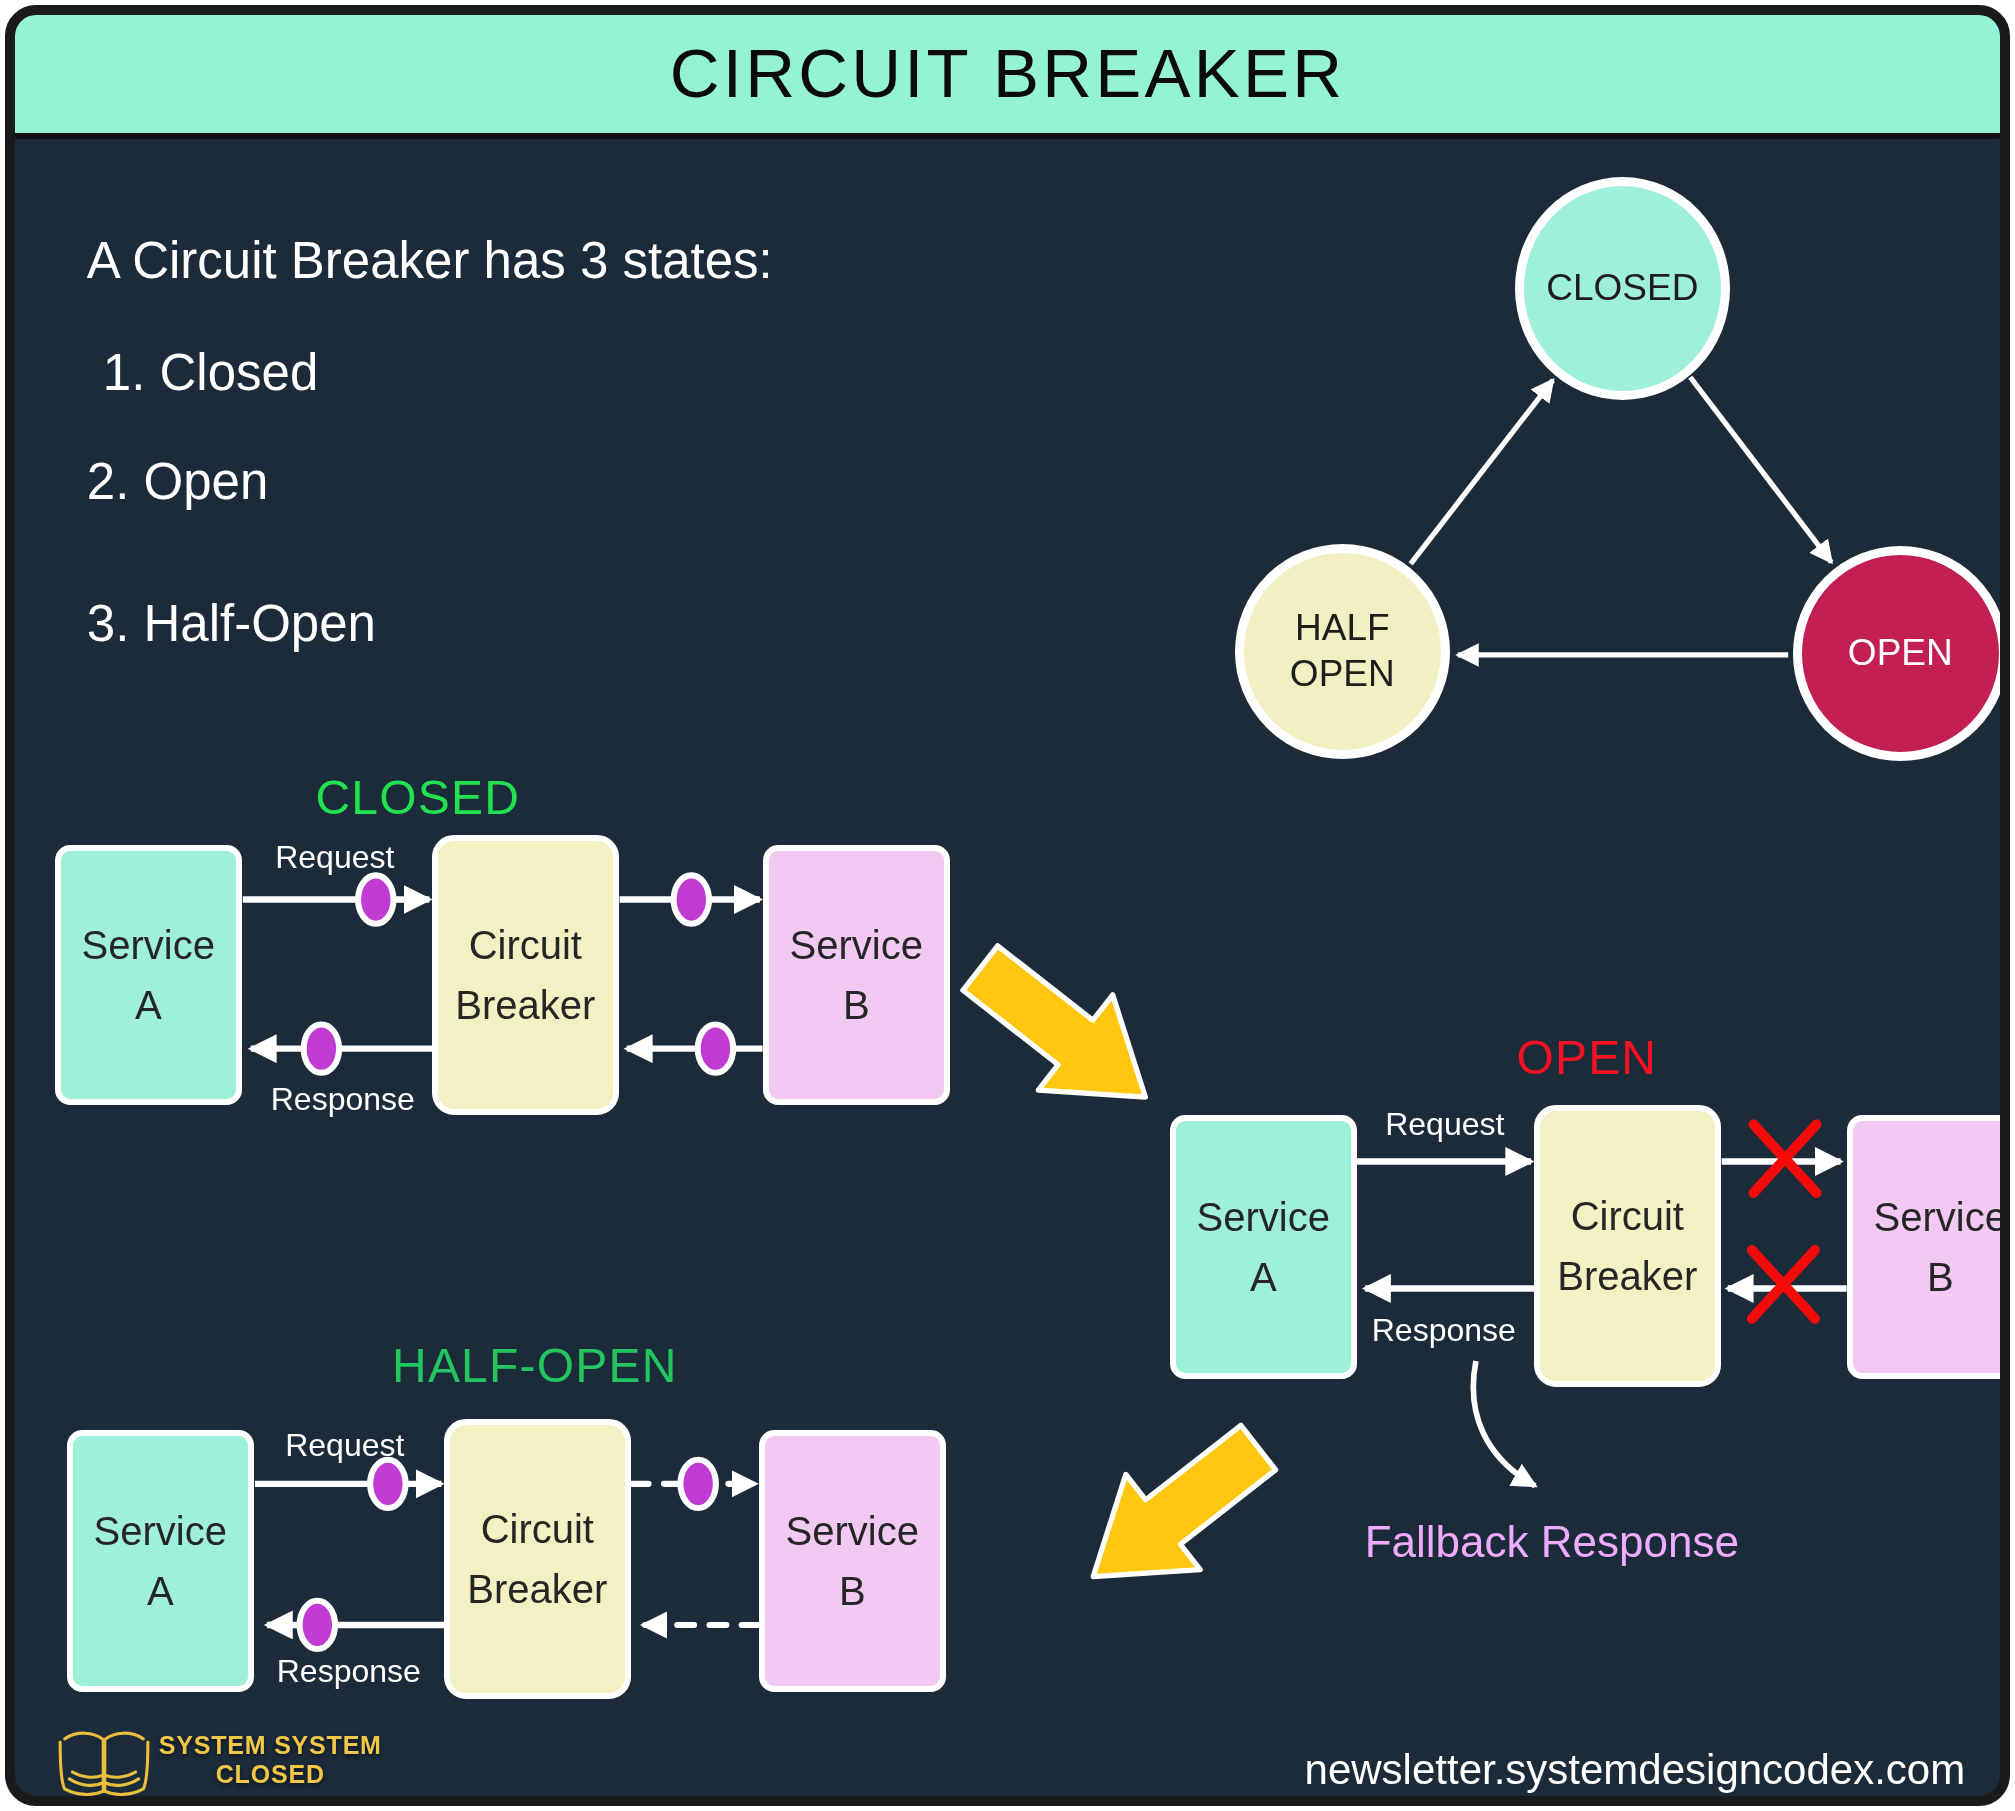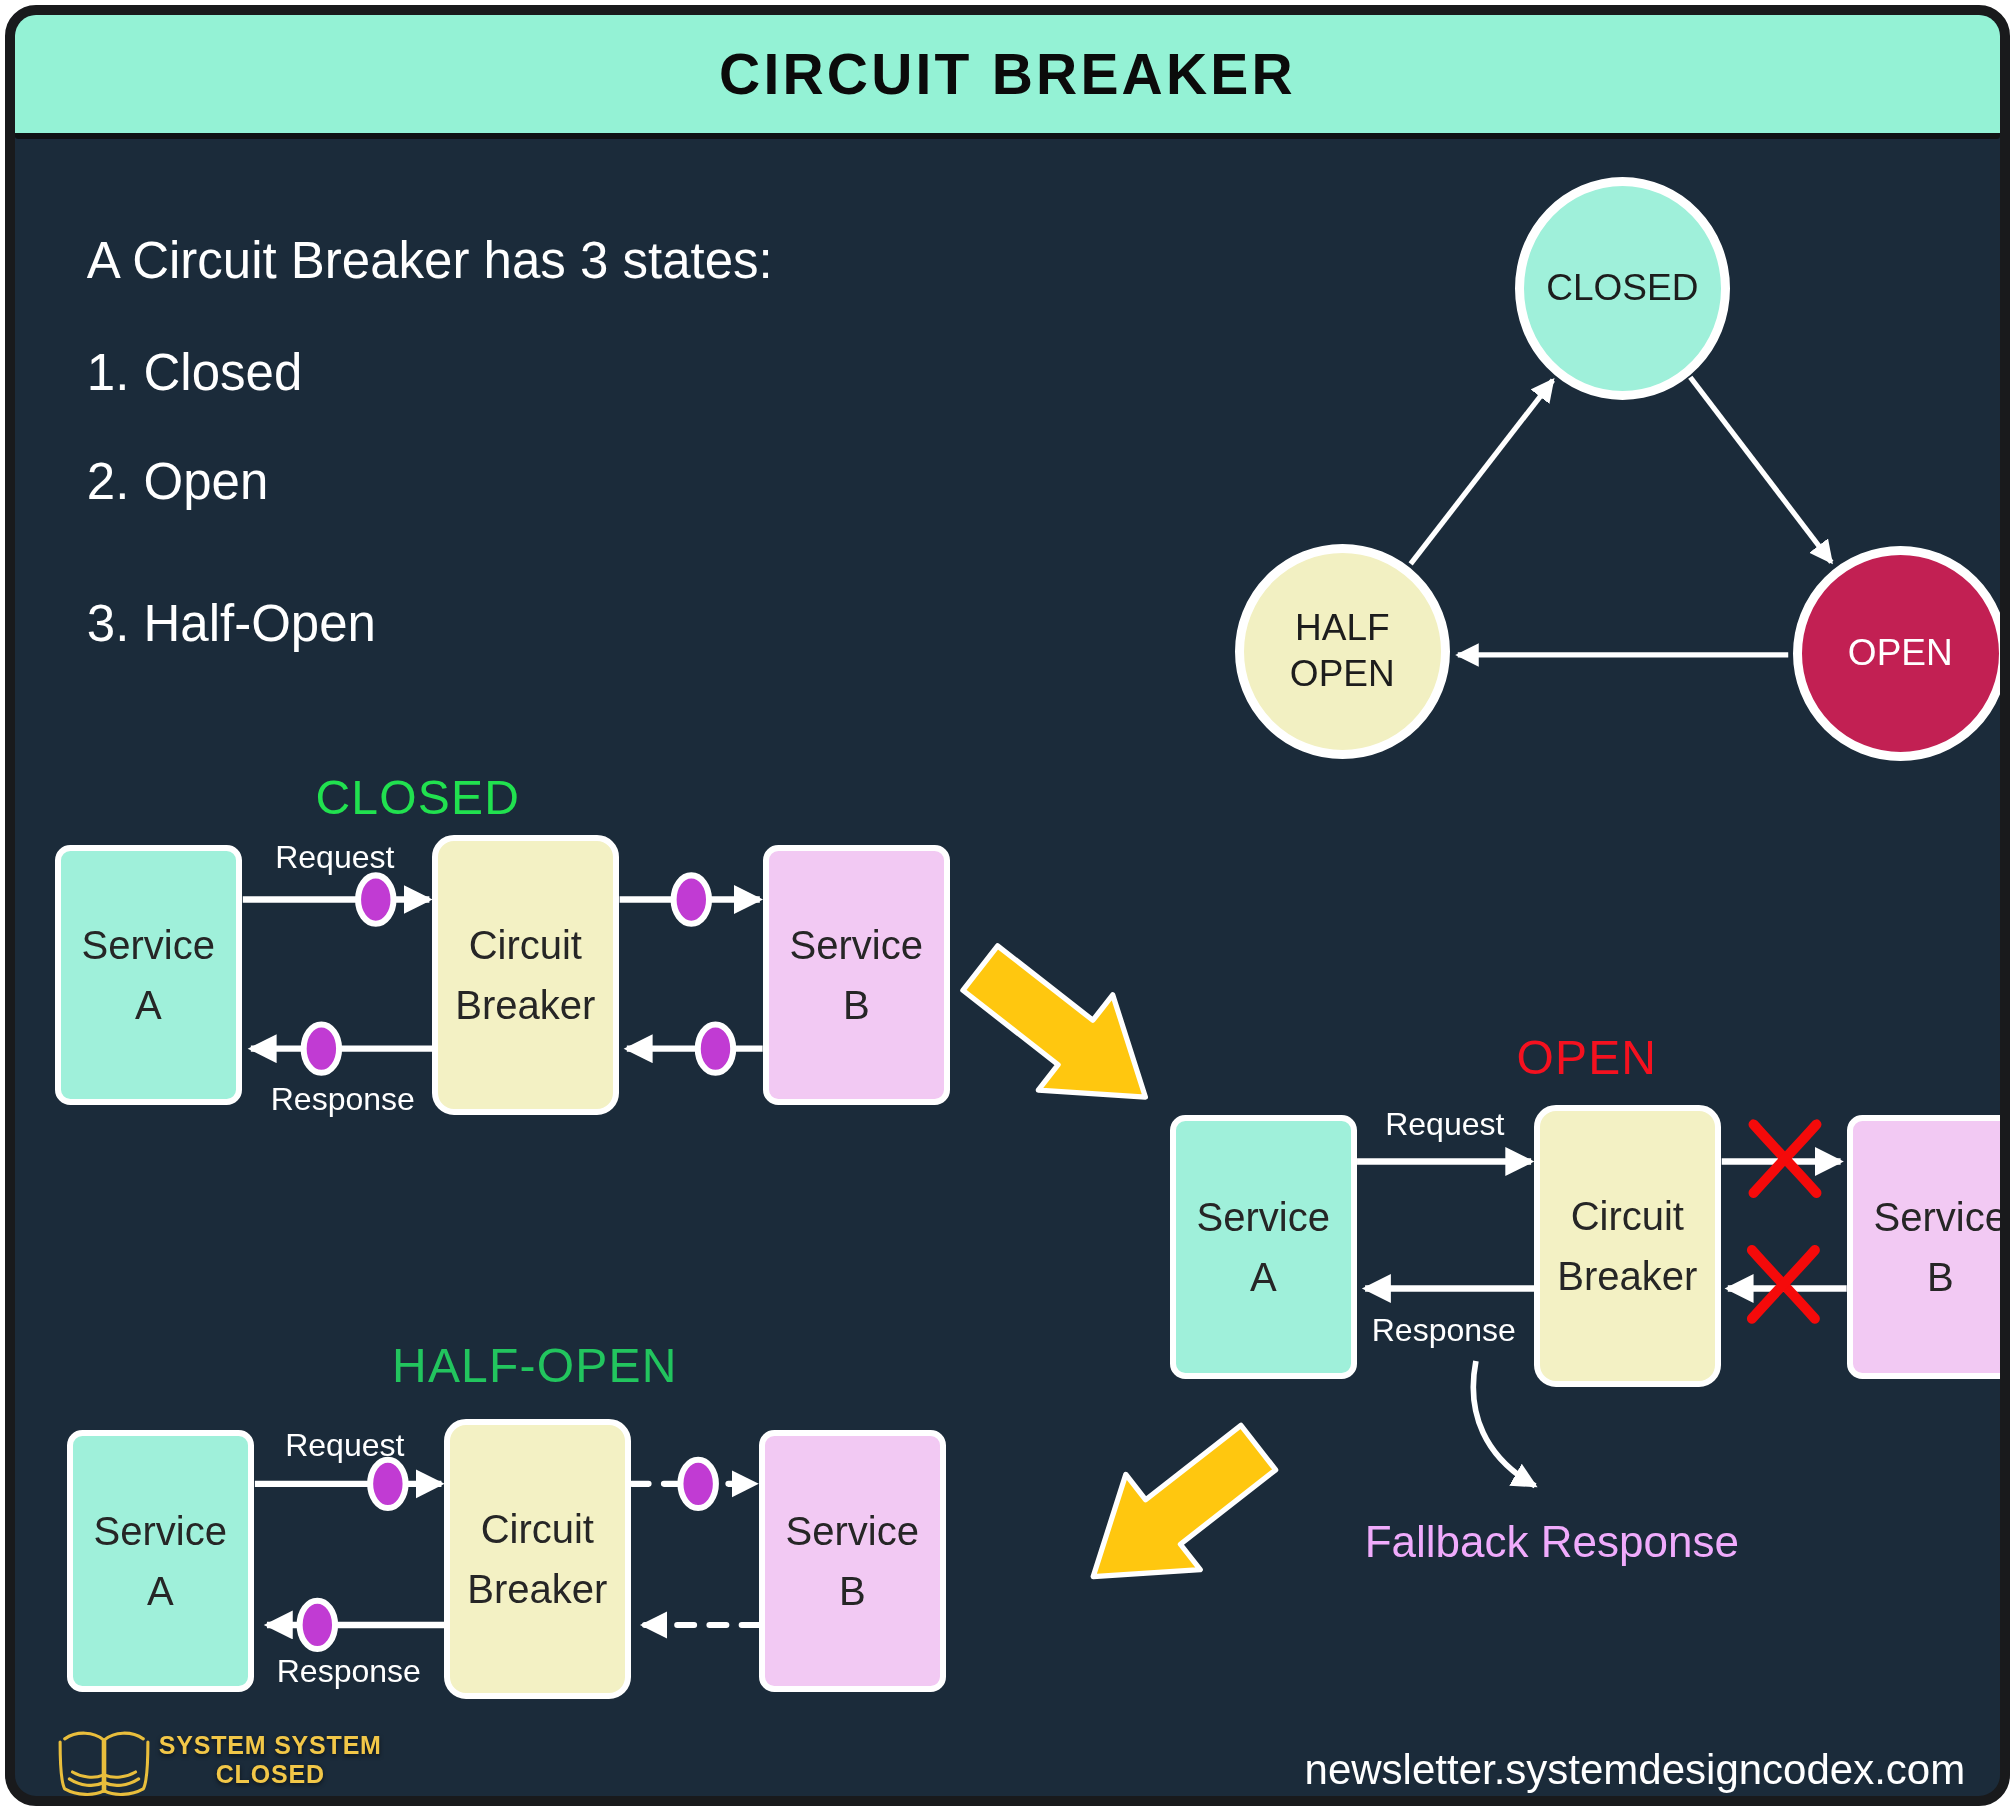--- a/index.html
+++ b/index.html
@@ -2,21 +2,21 @@
 <html style="font-size:6.4px"><head>
 <meta charset="utf-8">
 <style>
   html,body{margin:0;padding:0;width:2053px;height:1811px;background:#ffffff;
     font-family:"Liberation Sans","DejaVu Sans",sans-serif;}
   .panel{position:absolute;left:4.8px;top:4.8px;right:4.8px;bottom:4.8px;
     background:#1B2B3A;border:10.5px solid #191A1C;border-radius:31px;overflow:hidden;}
   .header{position:absolute;top:0;left:0;right:0;height:118px;background:#94F2D5;
     border-bottom:6.4px solid #101214;border-radius:18.5px 18.5px 3.2px 3.2px;
     display:flex;align-items:center;justify-content:center;}
-  .title{font-size:57px;font-weight:700;letter-spacing:3.2px;color:#0b0b0b;}
+  .title{font-size:69px;font-weight:400;letter-spacing:3.2px;color:#0b0b0b;}
   .abs{position:absolute;}
   .ctr{transform:translate(-50%,-50%);white-space:nowrap;}
   .intro-heading,.intro-item{position:absolute;left:72px;color:#ffffff;font-size:51px;white-space:nowrap;}
   .box{position:absolute;box-sizing:border-box;border:6.9px solid #ffffff;border-radius:15.3px;
     display:flex;flex-direction:column;align-items:center;justify-content:center;
     font-size:40px;color:#262626;line-height:1.5;text-align:center;}
   .box.mint{background:#9FF0DA;}
   .box.yellow{background:#F3F1C4;border-radius:22px;}
   .box.pink{background:#F2C9F3;}
   .circle{position:absolute;box-sizing:border-box;border:9.3px solid #ffffff;border-radius:50%;
@@ -102,21 +102,21 @@
       <polygon points="0,-70 300,-70 300,-150 520,0 300,150 300,70 0,70" transform="translate(2395,2365) rotate(38)"></polygon>
       <polygon points="0,-70 300,-70 300,-150 520,0 300,150 300,70 0,70" transform="translate(3085,3555) rotate(142)"></polygon>
     </g>
   </svg>
 
   <div class="header">
     <div class="title">CIRCUIT BREAKER</div>
   </div>
 
   <div class="intro-heading" style="top:216px;">A Circuit Breaker has 3 states:</div>
-  <div class="intro-item" style="top:328px;">1. Closed</div>
+  <div class="intro-item" style="top:328px;margin-left:16px;">1. Closed</div>
   <div class="intro-item" style="top:437px;">2. Open</div>
   <div class="intro-item" style="top:546px;margin-top:33px;">3. Half-Open</div>
 
   <div class="circle mint" style="left:1500px;top:162px;width:215px;height:223px;">
     <span>CLOSED</span>
   </div>
   <div class="circle crimson" style="left:1778px;top:531px;width:215px;height:215px;">
     <span>OPEN</span>
   </div>
   <div class="circle pale" style="left:1220px;top:529px;width:215px;height:215px;">

